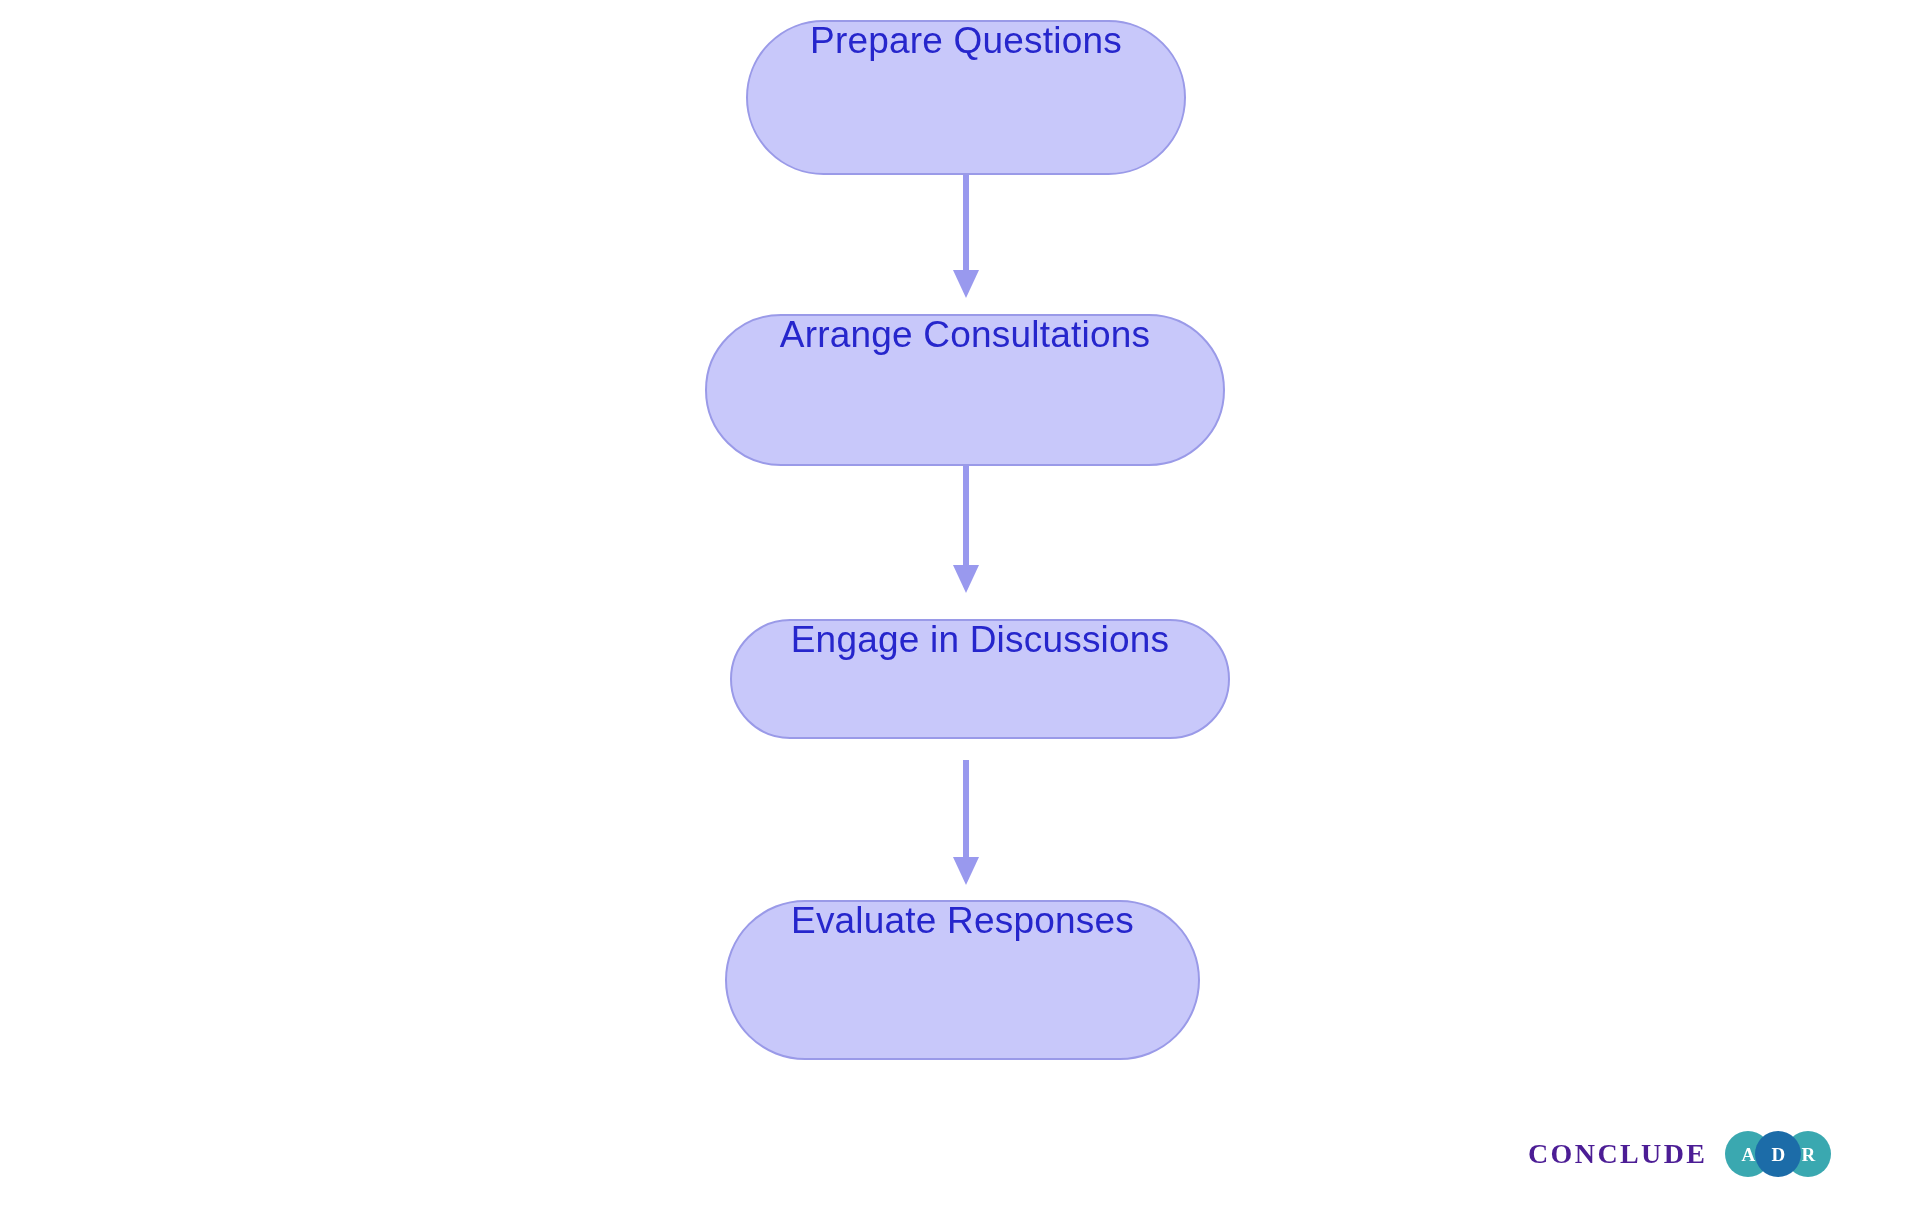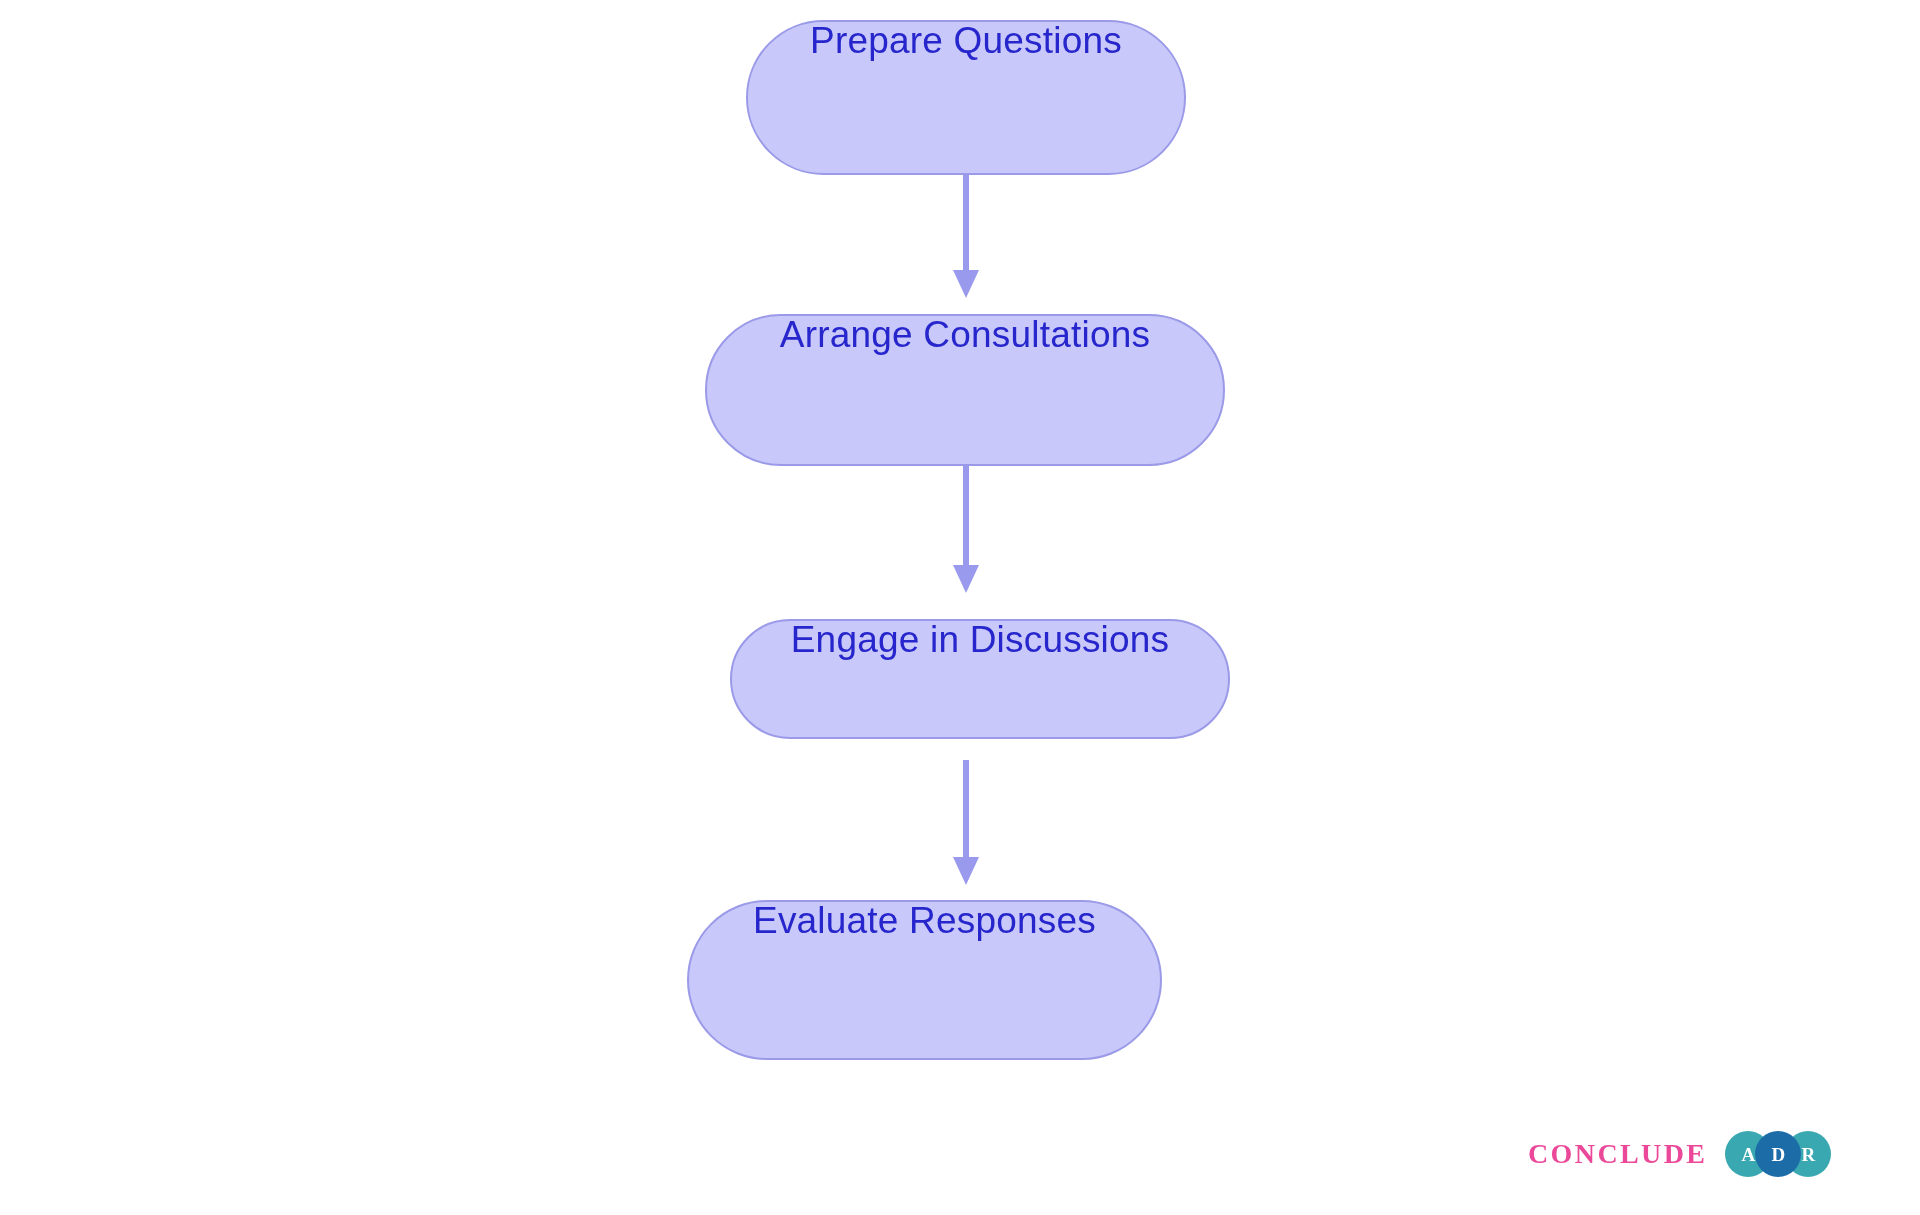--- a/index.html
+++ b/index.html
@@ -40,21 +40,21 @@
   }
   .node-label {
     color: #2626cc;
     font-size: 37px;
     line-height: 1;
   }
 
   #node-1 { left: 746px; top: 20px;  width: 440px; height: 155px; }
   #node-2 { left: 705px; top: 314px; width: 520px; height: 152px; }
   #node-3 { left: 730px; top: 608px; width: 500px; height: 120px; margin-top: 11px; }
-  #node-4 { left: 687px; top: 900px; width: 475px; height: 160px; }
+  #node-4 { left: 725px; top: 900px; width: 475px; height: 160px; }
 
   
   .connector {
     position: absolute;
     left: 0;
     top: 0;
     width: 1920px;
     height: 1215px;
     pointer-events: none;
   }
@@ -66,21 +66,21 @@
     top: 1131px;
     display: flex;
     align-items: center;
     gap: 18px;
   }
   #logo-wordmark {
     font-family: "Liberation Serif", "DejaVu Serif", serif;
     font-size: 28px;
     font-weight: 700;
     letter-spacing: 2.4px;
-    color: #ec4899;
+    color: #4c1d95;
     line-height: 1;
   }
   #logo-circles {
     position: relative;
     width: 106px;
     height: 46px;
   }
   .logo-circle {
     position: absolute;
     top: 0;

